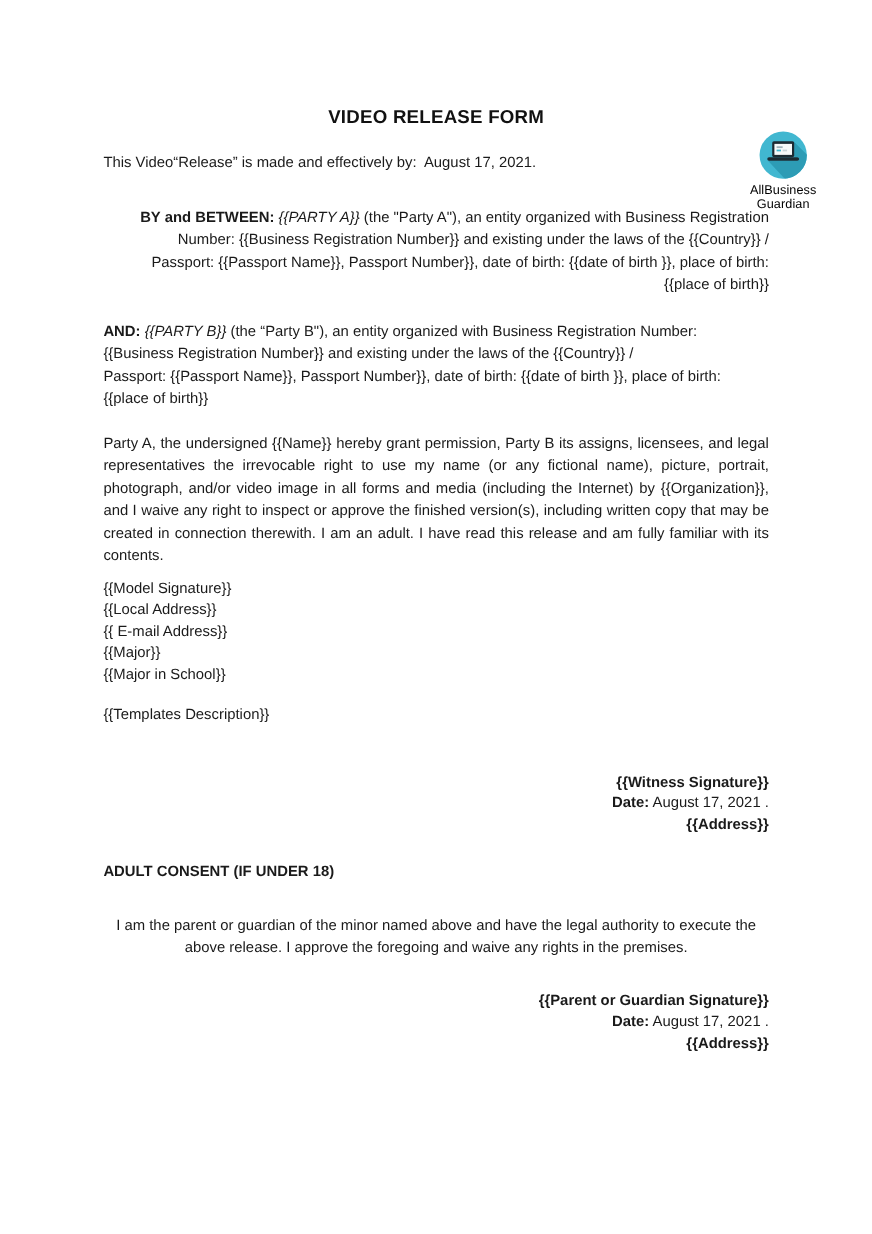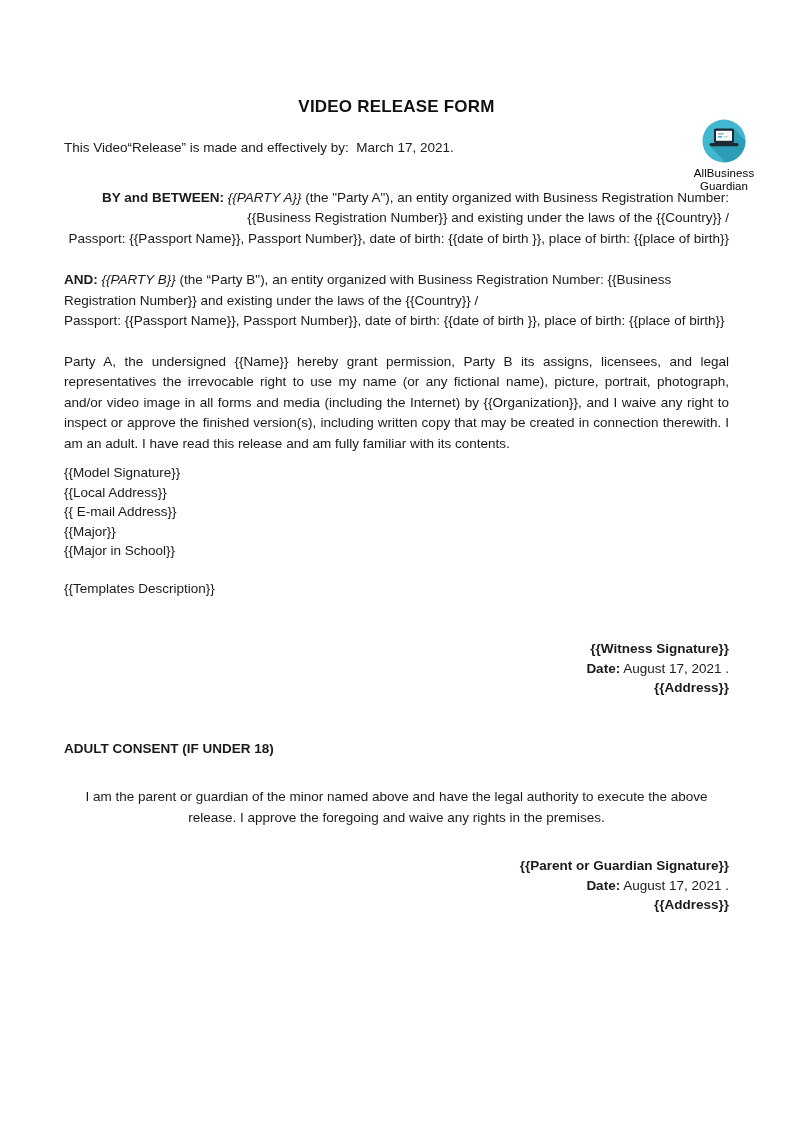--- a/index.html
+++ b/index.html
@@ -8,32 +8,32 @@
     background: #ffffff;
     font-family: "Liberation Sans", sans-serif;
     color: #1a1a1a;
     position: relative;
     overflow: hidden;
   }
   .page { position: relative; width: 793px; height: 1122px; }
 
   
   .logo {
-    position: absolute; top: 20px; right: 28px;
+    position: absolute; top: 20px; right: 40px;
     width: 82px; text-align: center;
   }
   .logo svg { display: block; margin: 0 auto; }
   .brand-text {
     margin-top: 2px;
     font-size: 11.5px; line-height: 12.5px;
     color: #000000; letter-spacing: 0.1px;
   }
 
   
-  .content { padding: 0 64px; }
+  .content { padding: 0 94px; }
   .doc-title {
     margin: 97px 0 0 0;
     text-align: center;
     font-size: 17px; font-weight: bold; color: #111111;
     letter-spacing: 0.2px;
   }
   p, .line { font-size: 13.5px; line-height: 20.5px; margin: 0; }
   .intro { margin-top: 21px; white-space: pre-wrap; }
   .p-party-a { margin-top: 29px; text-align: right; }
   .p-party-b { margin-top: 21px; }
@@ -41,21 +41,21 @@
   .placeholder-italic { font-style: italic; }
   b, .bold { font-weight: bold; }
 
   .fields { margin-top: 9px; }
   .fields .line { line-height: 19.5px; }
   .appearance { margin-top: 18px; }
 
   .sig-block { margin-top: 40px; text-align: right; }
   .sig-block .line { line-height: 19.5px; }
 
-  .adult-heading { margin-top: 41px; font-weight: bold; }
+  .adult-heading { margin-top: 23px; font-weight: bold; }
   .adult-body { margin-top: 28px; text-align: center; }
   .parent-block { margin-top: 28px; }
 </style>
 </head>
 <body>
 
 <div class="page">
 
   <div class="logo">
     <svg width="48" height="48" viewBox="0 0 48 48" aria-hidden="true">
@@ -78,21 +78,21 @@
     <div class="brand-text">
       <div>AllBusiness</div>
       <div>Guardian</div>
     </div>
   </div>
 
   <div class="content">
 
     <h1 class="doc-title">VIDEO RELEASE FORM</h1>
 
-    <p class="intro">This Video“Release” is made and effectively by:  March 17, 2021.</p>
+    <p class="intro">This Video“Release” is made and effectively by:  August 17, 2021.</p>
 
     <p class="p-party-a"><b>BY and BETWEEN: </b><span class="placeholder-italic">{{PARTY A}}</span><span> (the "Party A"), an entity organized with Business Registration Number: {{Business Registration Number}} and existing under the laws of the {{Country}} /</span><br><span>Passport: {{Passport Name}}, Passport Number}}, date of birth: {{date of birth }}, place of birth: {{place of birth}}</span></p>
 
     <p class="p-party-b"><b>AND: </b><span class="placeholder-italic">{{PARTY B}}</span><span> (the “Party B"), an entity organized with Business Registration Number: {{Business Registration Number}} and existing under the laws of the {{Country}} /</span><br><span>Passport: {{Passport Name}}, Passport Number}}, date of birth: {{date of birth }}, place of birth: {{place of birth}}</span></p>
 
     <p class="p-grant">Party A, the undersigned {{Name}} hereby grant permission, Party B its assigns, licensees, and legal representatives the irrevocable right to use my name (or any fictional name), picture, portrait, photograph, and/or video image in all forms and media (including the Internet) by {{Organization}}, and I waive any right to inspect or approve the finished version(s), including written copy that may be created in connection therewith. I am an adult. I have read this release and am fully familiar with its contents.</p>
 
     <div class="fields">
       <div class="line">{{Model Signature}}</div>
       <div class="line">{{Local Address}}</div>

